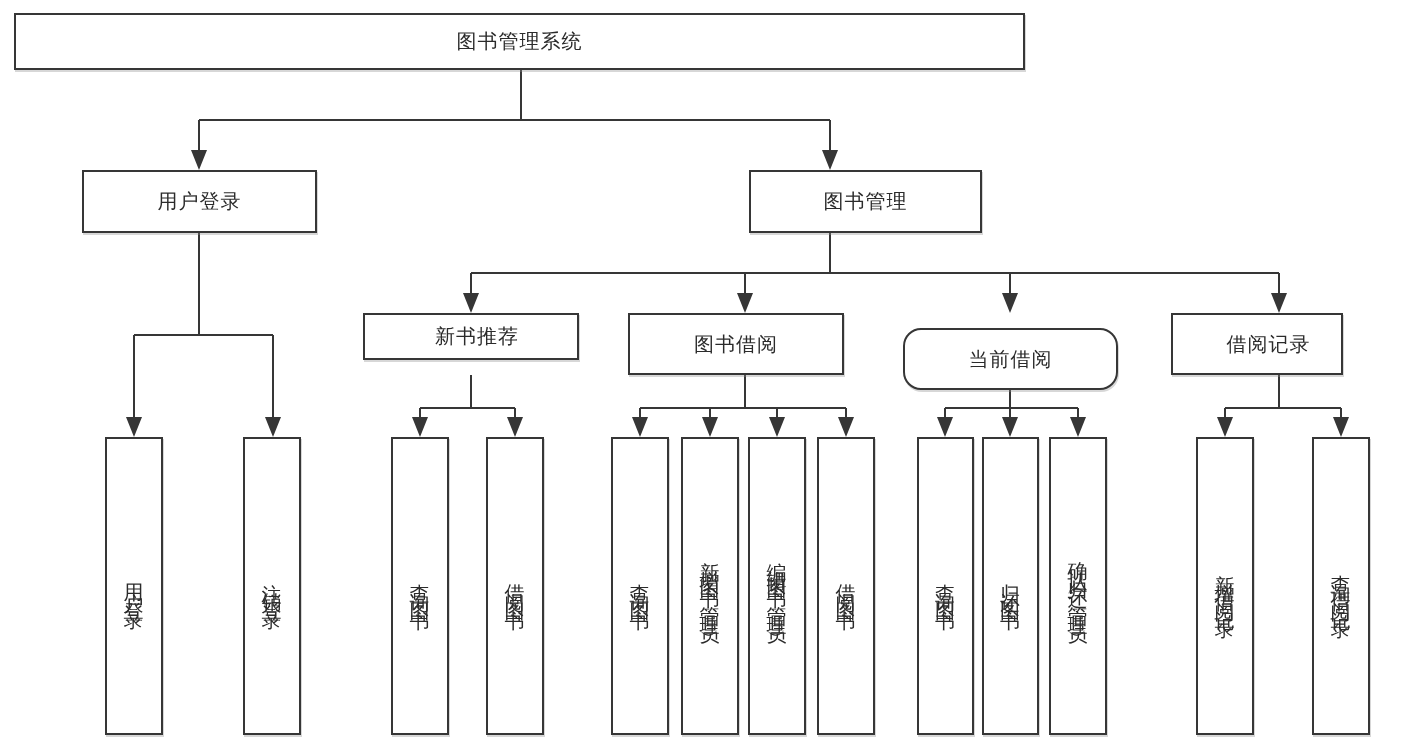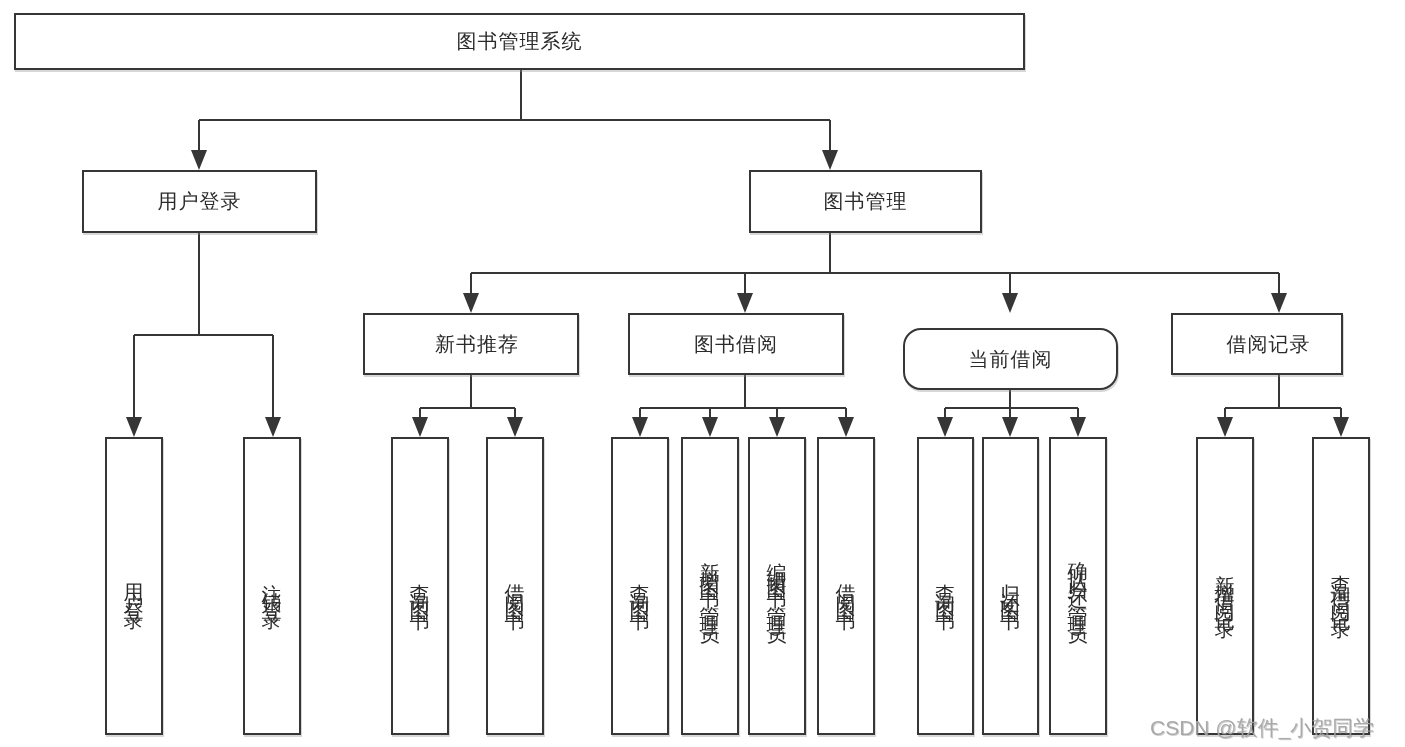--- a/index.html
+++ b/index.html
@@ -133,21 +133,21 @@
     <span class="hlabel">图书管理系统</span>
   </div>
 
   <div class="box" style="left:82px; top:170px; width:235px; height:63px;">
     <span class="hlabel">用户登录</span>
   </div>
   <div class="box" style="left:713px; top:170px; width:233px; height:63px;margin-left:36px;">
     <span class="hlabel">图书管理</span>
   </div>
 
-  <div class="box" style="left:363px; top:313px; width:216px; height:62px;padding-left:12px;">
+  <div class="box" style="left:363px; top:313px; width:216px; height:47px;padding-left:12px;">
     <span class="hlabel">新书推荐</span>
   </div>
   <div class="box" style="left:628px; top:313px; width:216px; height:62px;">
     <span class="hlabel">图书借阅</span>
   </div>
   <div class="box" style="left:903px; top:328px; width:215px; height:62px;border-radius:18px;">
     <span class="hlabel">当前借阅</span>
   </div>
   <div class="box" style="left:1171px; top:313px; width:172px; height:62px;padding-left:23px;">
     <span class="hlabel">借阅记录</span>
@@ -190,15 +190,14 @@
     <span class="vlabel">确认归还（管理员）</span>
   </div>
 
   <div class="box" style="left:1196px; top:437px; width:58px; height:298px;">
     <span class="vlabel">新增借阅记录</span>
   </div>
   <div class="box" style="left:1312px; top:437px; width:58px; height:298px;">
     <span class="vlabel">查询借阅记录</span>
   </div>
 
-  <div class="watermark">CSDN @软件_小贺同学</div>
 
 </div>
 
 </body></html>

